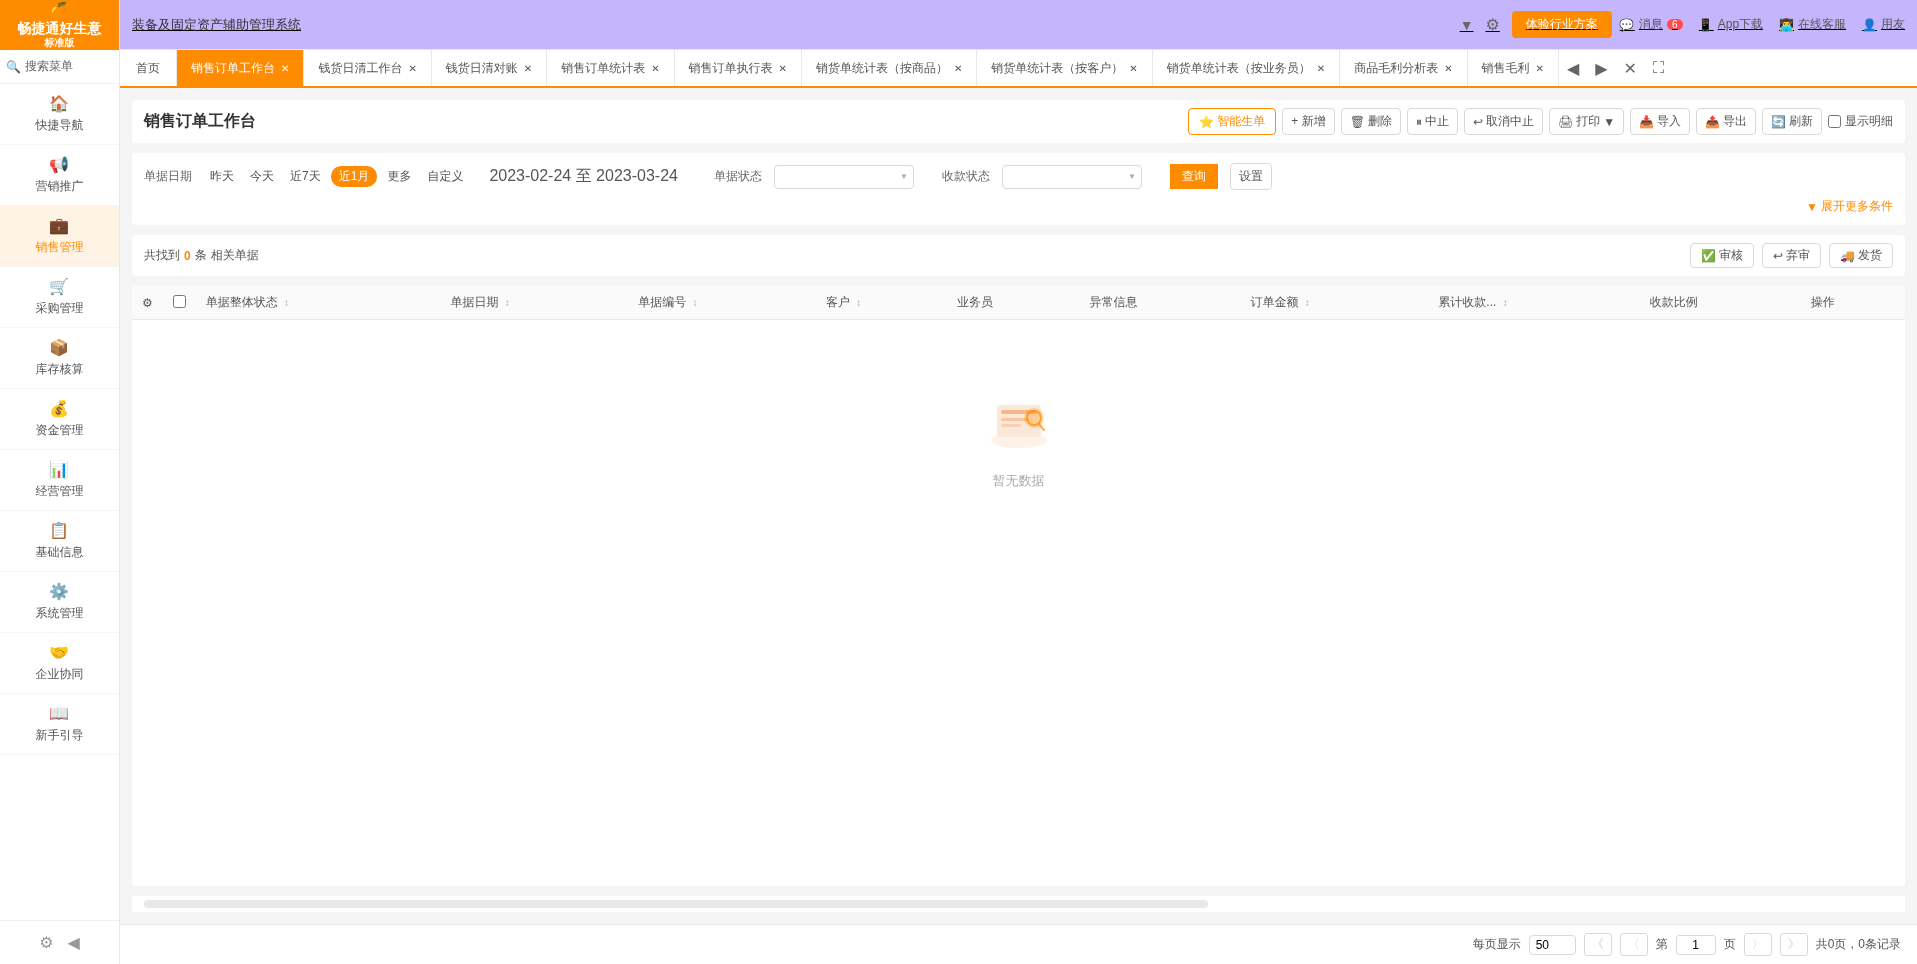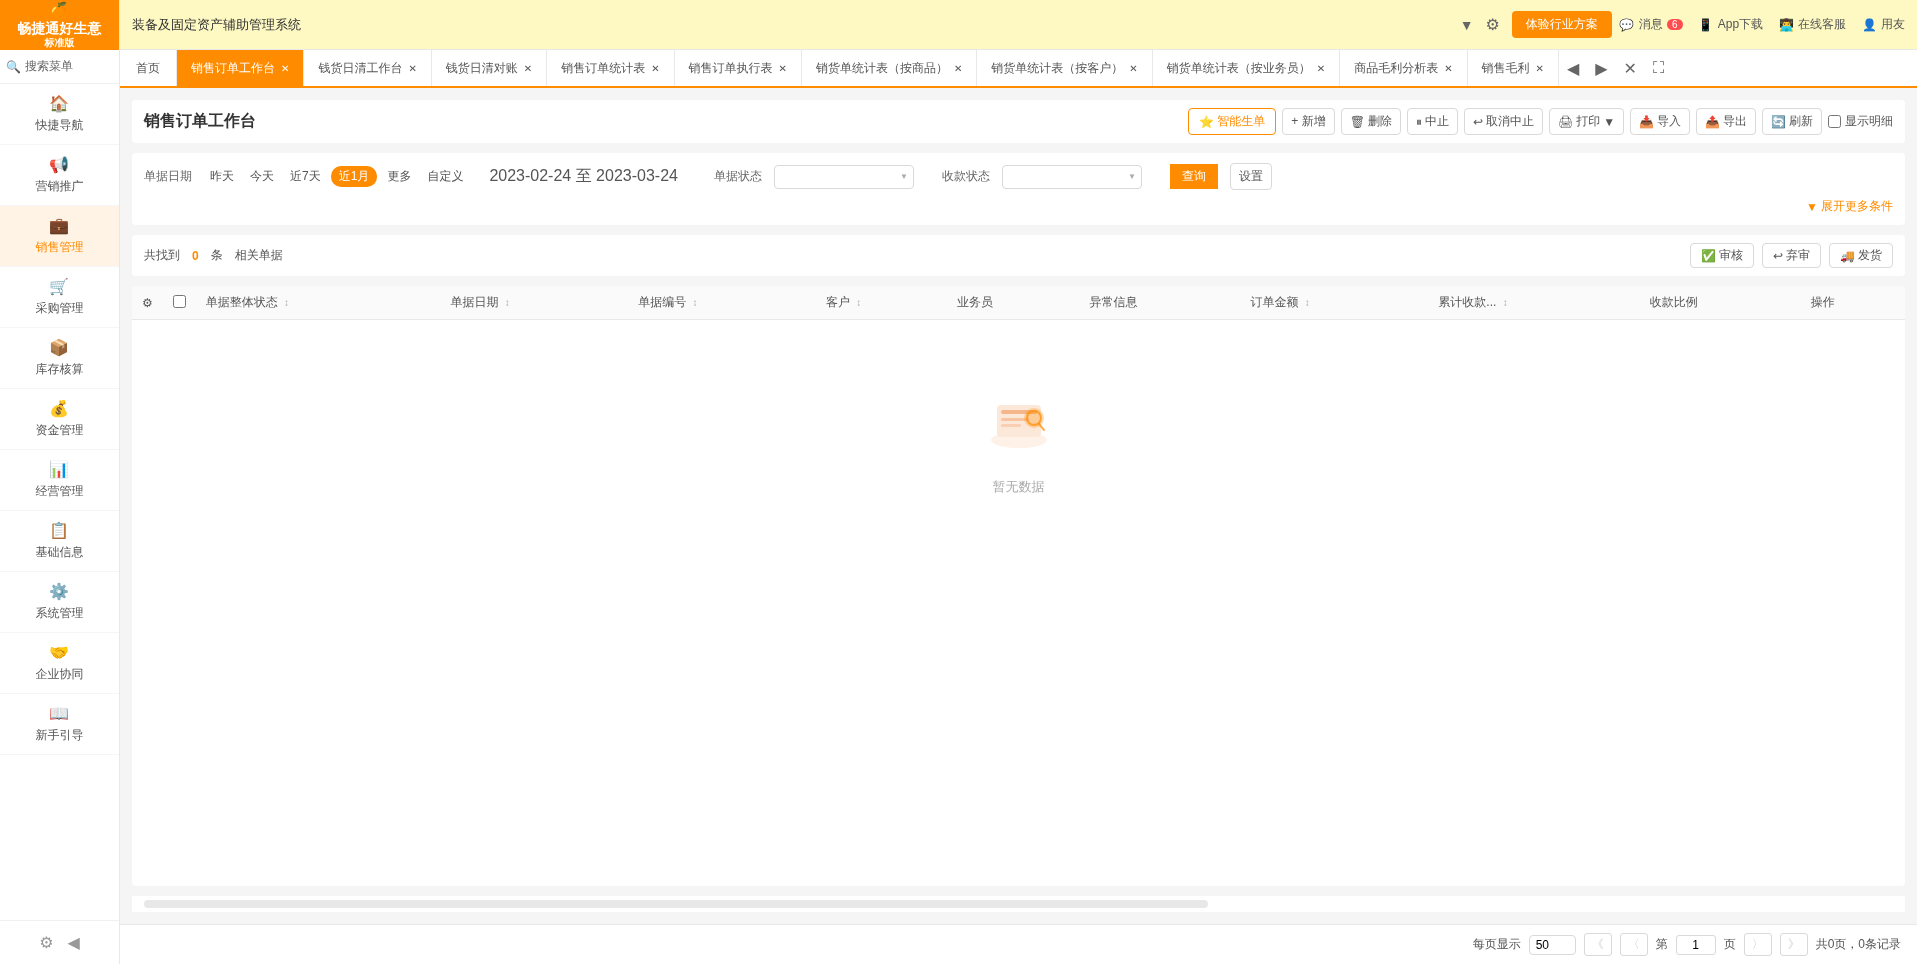--- a/index.html
+++ b/index.html
@@ -70,27 +70,28 @@
     .main {
       flex: 1;
       display: flex;
       flex-direction: column;
       overflow: hidden;
     }
 
     
     .topbar {
       height: 50px;
-      background: #fef9c3;
+      background: #c4b5fd;
       display: flex;
       align-items: center;
       padding: 0 12px;
       border-bottom: 1px solid #e8e8e8;
       gap: 8px;
       flex-shrink: 0;
+      text-decoration: underline;
     }
     .topbar-title { font-size: 13px; color: #333; flex: 1; }
     .topbar-btn-orange {
       background: #ff8c00;
       color: white;
       border: none;
       border-radius: 4px;
       padding: 5px 14px;
       font-size: 12px;
       cursor: pointer;
@@ -296,21 +297,21 @@
 
     
     .toolbar {
       display: flex;
       align-items: center;
       justify-content: space-between;
       background: white;
       padding: 8px 12px;
       border-radius: 4px;
     }
-    .toolbar-left { display: flex; align-items: center; gap: 12px; font-size: 12px; color: #555; }
+    .toolbar-left { display: flex; align-items: center; gap: 4px; font-size: 12px; color: #555; }
     .toolbar-right { display: flex; align-items: center; gap: 8px; }
     .toolbar-action-btn {
       padding: 3px 10px;
       font-size: 12px;
       border-radius: 4px;
       cursor: pointer;
       border: 1px solid #d9d9d9;
       background: white;
       color: #555;
       display: flex;
@@ -350,21 +351,21 @@
 
     
     .empty-state {
       display: flex;
       flex-direction: column;
       align-items: center;
       justify-content: center;
       padding: 60px 0;
       color: #aaa;
       font-size: 13px;
-      gap: 18px;
+      gap: 12px;
     }
     .empty-icon {
       width: 80px;
       height: 80px;
     }
 
     
     .pagination {
       background: white;
       padding: 8px 16px;

